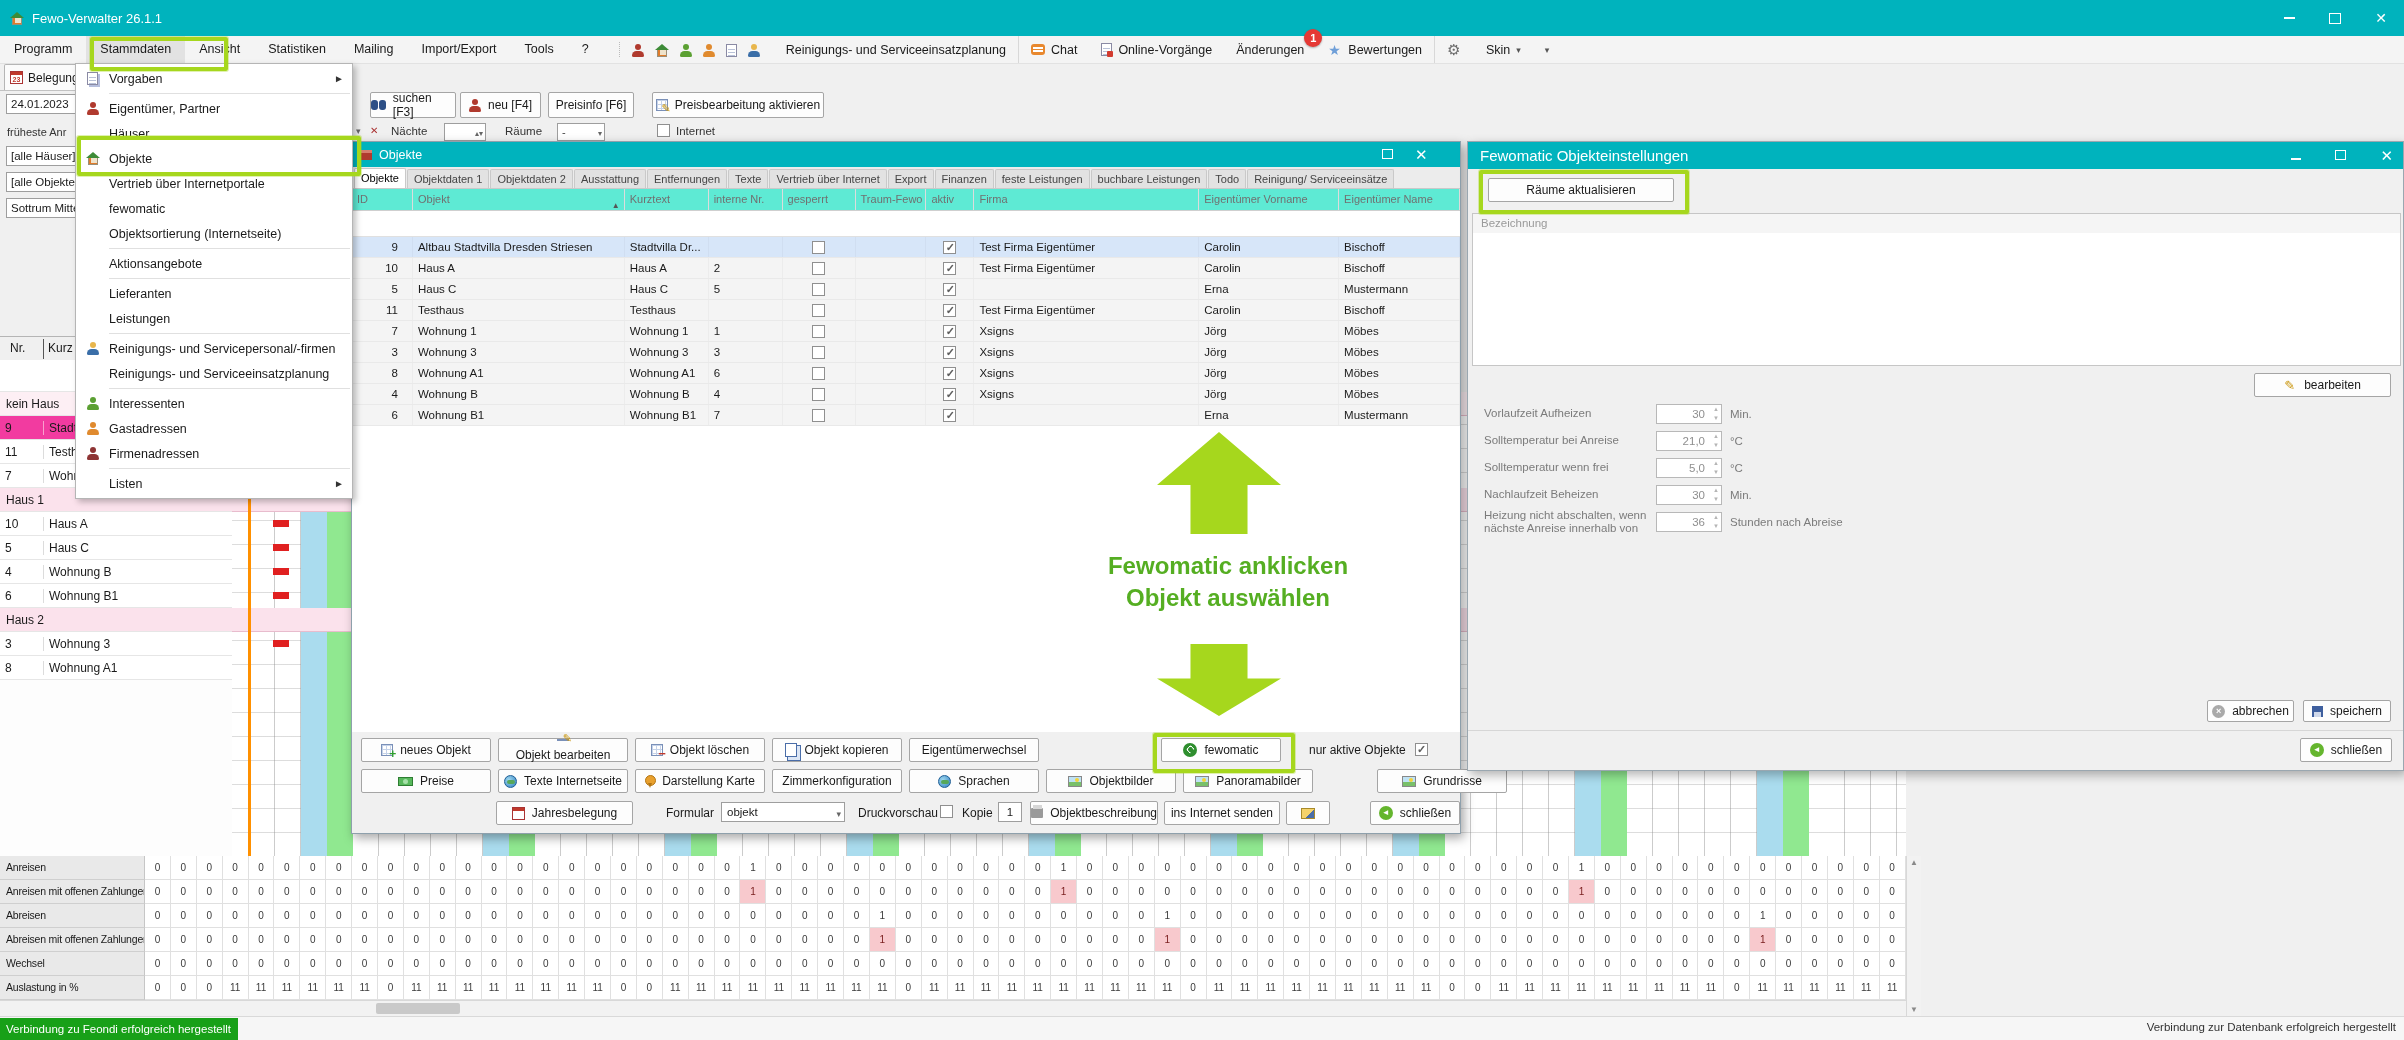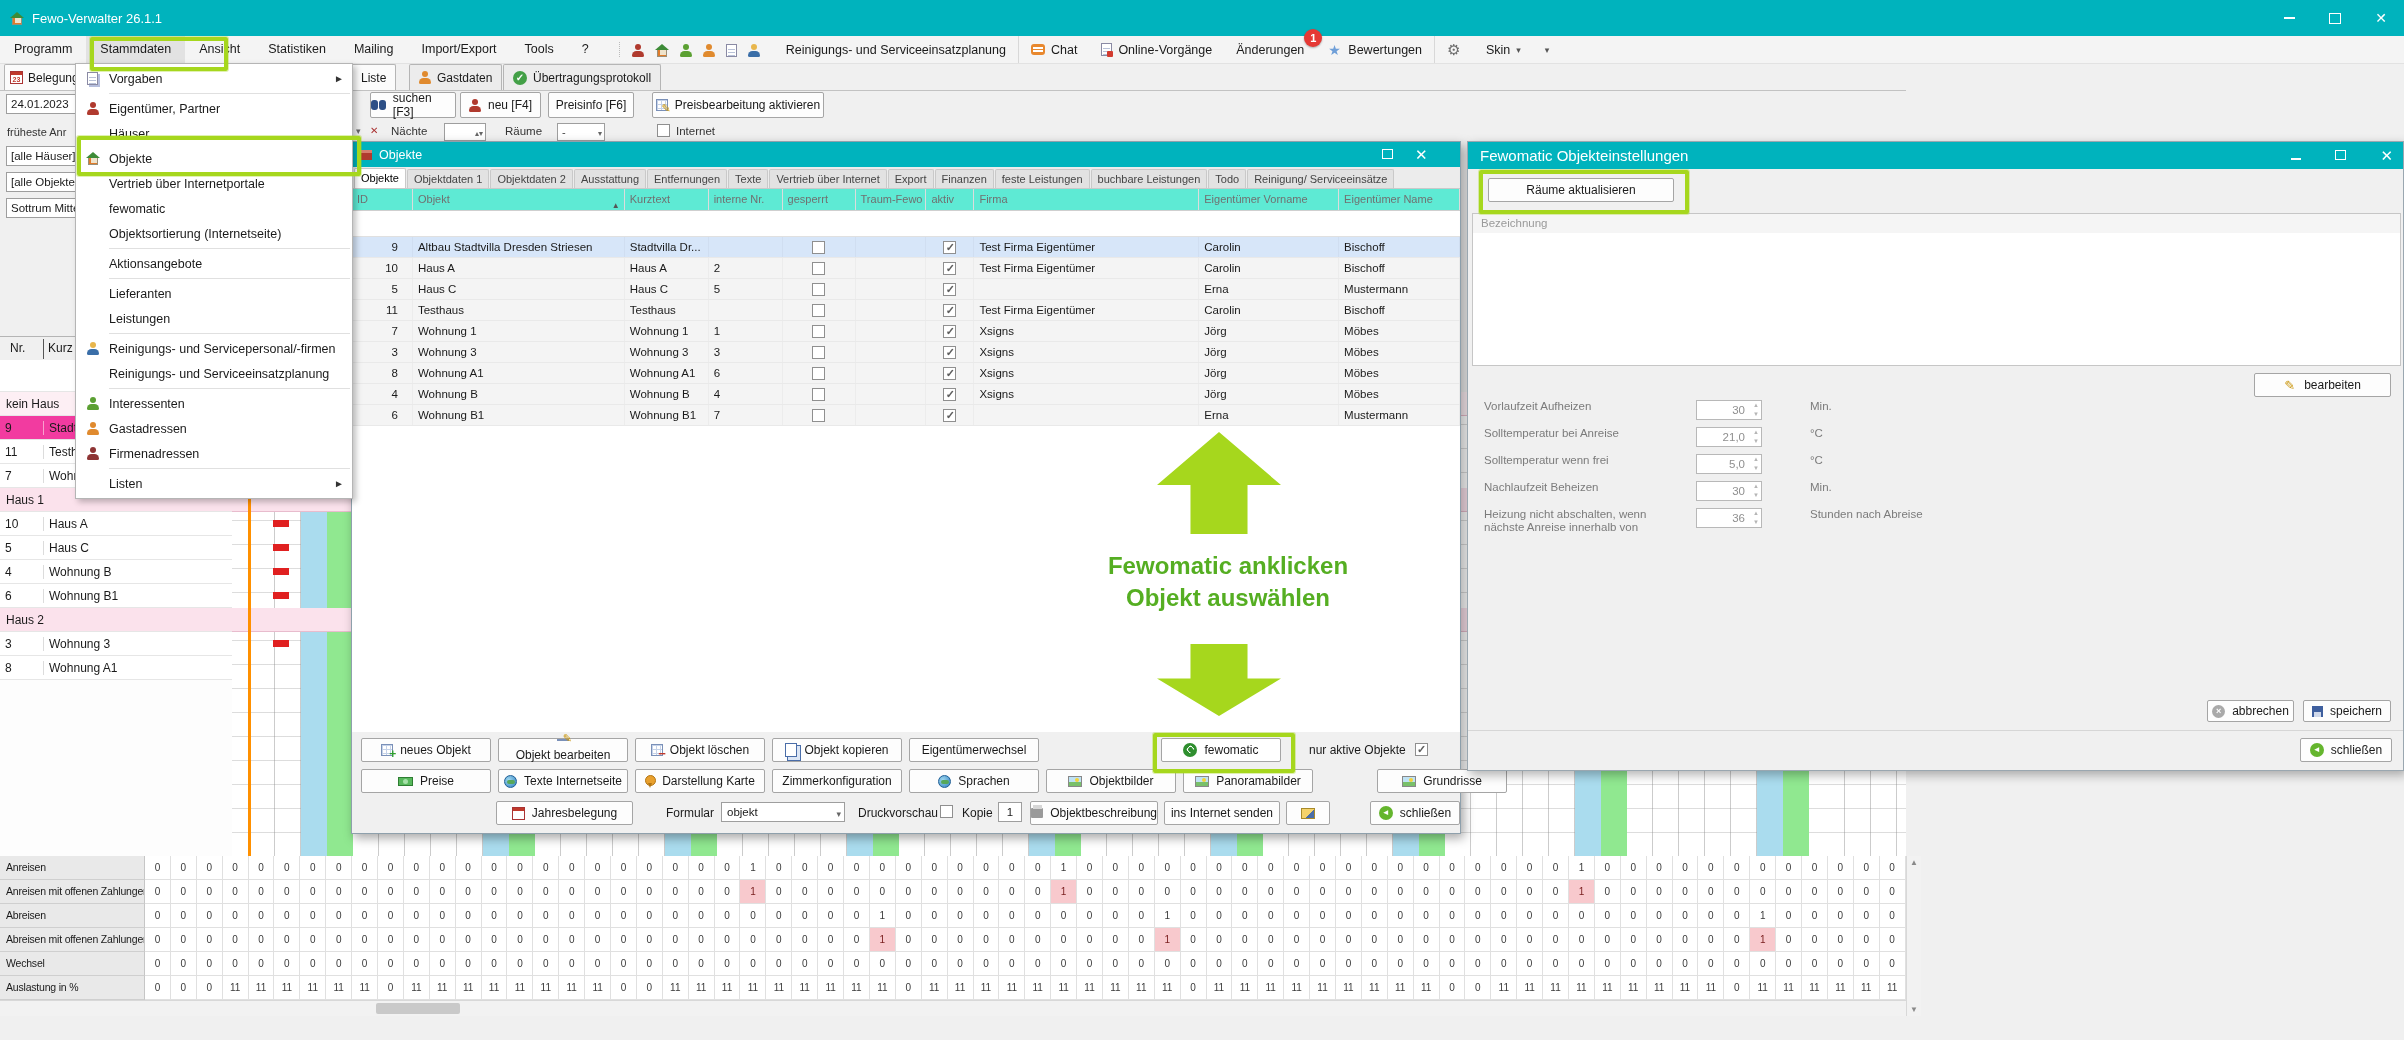--- a/index.html
+++ b/index.html
@@ -190,21 +190,21 @@
   
   .fw{position:absolute;left:1467px;top:141px;width:937px;height:630px;background:#f0f0f0;border:1px solid #9aa7b0;
       box-shadow:3px 4px 10px rgba(0,0,0,.3);z-index:25;box-sizing:border-box;}
   .fw-title{position:absolute;left:0;top:0;width:100%;height:27px;background:#00b3bd;color:#fff;font-size:15px;display:flex;align-items:center;}
   .fw-title .t{margin-left:12px;}
   .fwctl{position:absolute;right:10px;top:0;height:27px;display:flex;align-items:center;gap:34px;color:#fff;}
   .fw-btn{position:absolute;height:24px;background:#fdfdfd;border:1px solid #a5a5a5;border-radius:2px;display:flex;align-items:center;justify-content:center;gap:7px;font-size:12px;box-sizing:border-box;}
   .fw-listhdr{position:absolute;left:4px;top:71px;width:929px;height:21px;background:#f5f5f5;border:1px solid #c6c6c6;box-sizing:border-box;font-size:11.5px;color:#9a9a9a;line-height:19px;padding-left:8px;}
   .fw-listbody{position:absolute;left:4px;top:91px;width:929px;height:133px;background:#fff;border:1px solid #c6c6c6;border-top:none;box-sizing:border-box;}
   .fw-fields{position:absolute;left:16px;top:258px;width:700px;}
-  .fw-row{display:flex;height:27px;gap:40px;}
+  .fw-row{display:flex;align-items:center;height:27px;}
   .fw-lb{width:172px;flex:none;font-size:11.5px;color:#7b7b7b;line-height:13px;}
   .fw-spin{width:66px;height:20px;background:#fff;border:1px solid #b8b8b8;box-sizing:border-box;position:relative;flex:none;}
   .fw-spin .v{position:absolute;right:16px;top:0;line-height:18px;font-size:11.5px;color:#8f8f8f;}
   .fw-spin .ar{position:absolute;right:2px;top:0;font-size:6px;color:#b5b5b5;line-height:9px;}
   .fw-un{margin-left:8px;font-size:11.5px;color:#7b7b7b;}
   .fw-sep{position:absolute;left:0px;top:588px;width:100%;height:1px;background:#d6d6d6;}
 </style>
 </head>
 <body>
 
@@ -271,33 +271,20 @@
           <span class="caret">▾</span>
         </div>
         <div class="mritem">
           <span class="ico icaret"></span>
         </div>
       </div>
   </div>
 
   <div class="reddot"></div>
 
-  <div class="bgtabs">
-    <div class="bgtab act" style="left:119px;">
-        <span>Liste</span>
-      </div>
-    <div class="bgtab" style="left:177px;">
-        <span class="ico iperson i-person-orange"></span>
-        <span>Gastdaten</span>
-      </div>
-    <div class="bgtab" style="left:271px;">
-        <span class="ico icheckc"></span>
-        <span>Übertragungsprotokoll</span>
-      </div>
-  </div>
   <div class="bgtools">
     <div class="tbtn" style="left:126px;width:86px;">
         <span class="ico ibinoc"></span>
         <span>suchen [F3]</span>
       </div>
     <div class="tbtn" style="left:216px;width:81px;">
         <span class="ico iperson i-owner-edit"></span>
         <span>neu [F4]</span>
       </div>
     <div class="tbtn" style="left:304px;width:86px;">
@@ -848,20 +835,24 @@
       </div>
     </div>
   <div class="hscroll">
       <div class="hthumb"></div>
     </div>
   <div class="vscroll">
       <span class="up">▲</span>
       <span class="dn">▼</span>
     </div>
 
+  <div class="statusbar">
+    <div class="stgreen">Verbindung zu Feondi erfolgreich hergestellt</div>
+    <div class="stright">Verbindung zur Datenbank erfolgreich hergestellt</div>
+  </div>
 
   <div class="ddmenu" id="sd-menu">
       <div class="smi">
         <span class="gut">
           <span class="ico idoc i-vorgaben"></span>
         </span>
         <span class="smi-l">Vorgaben</span>
         <span class="smi-a">►</span>
       </div>
       <div class="msep"></div>

